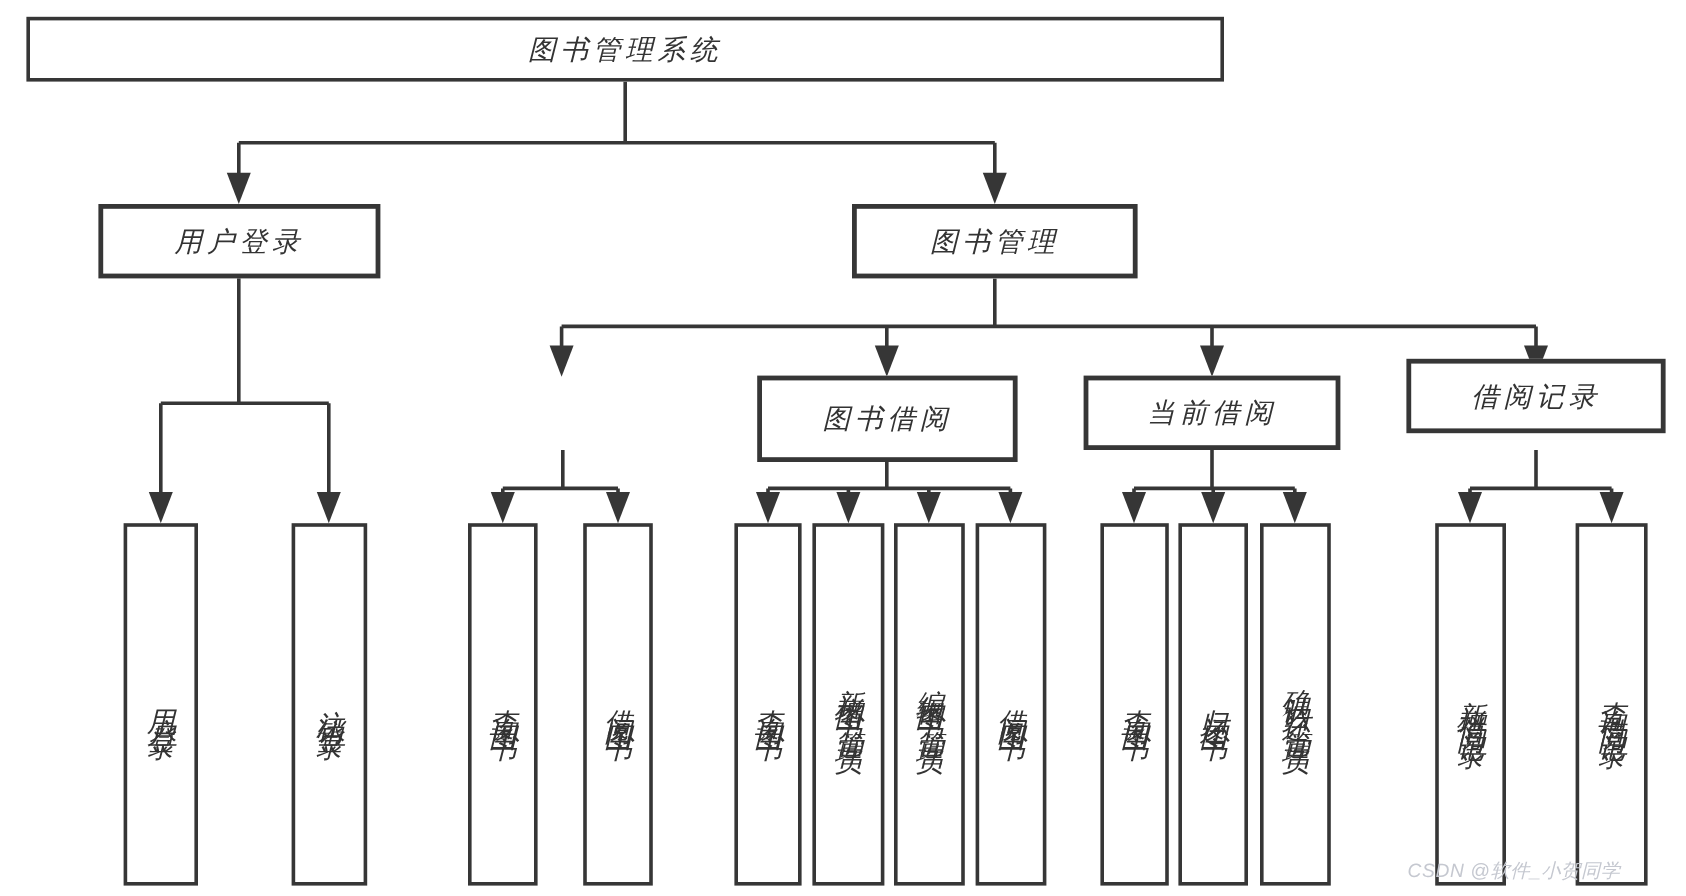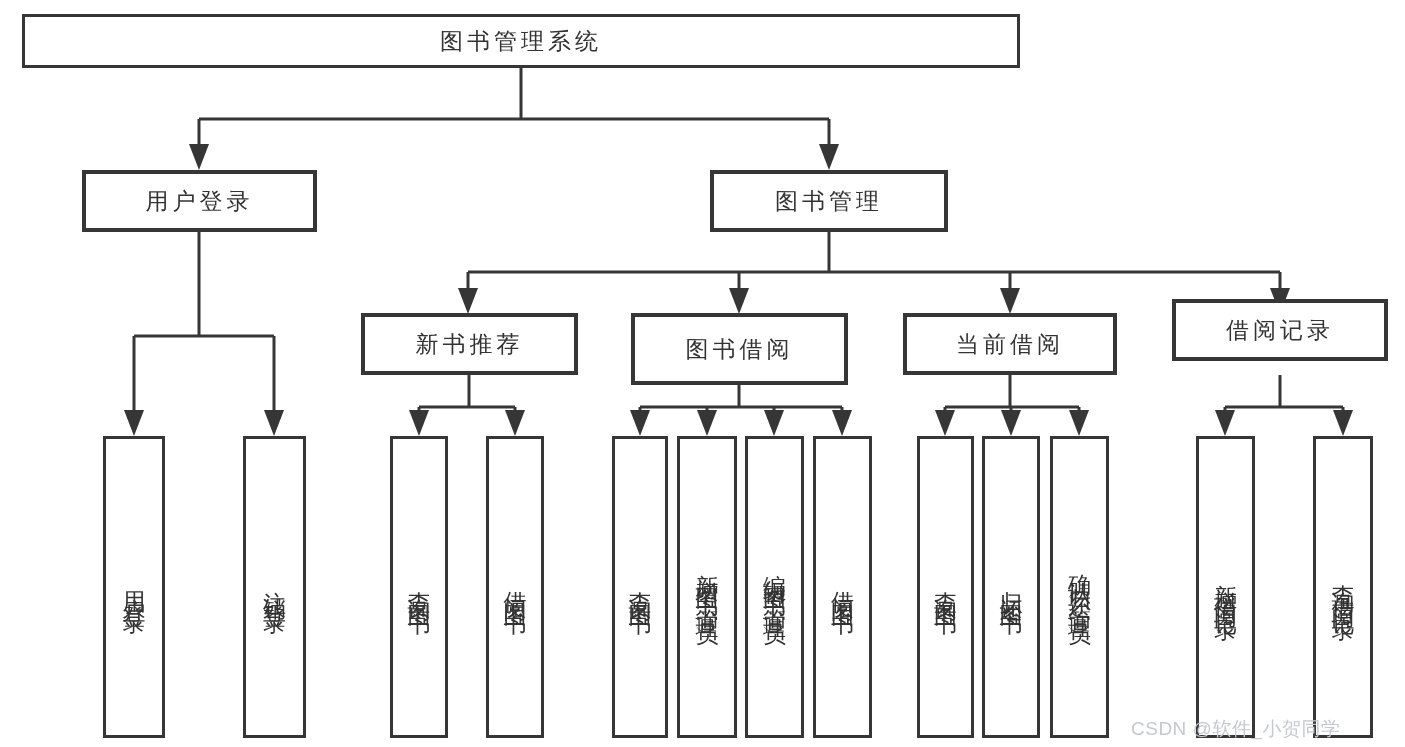--- a/index.html
+++ b/index.html
@@ -7,20 +7,21 @@
     padding: 0;
     background: #ffffff;
     font-family: "Liberation Sans", "DejaVu Sans", sans-serif;
   }
   .canvas {
     position: relative;
     width: 1405px;
     height: 747px;
     background: #ffffff;
     overflow: hidden;
+    font-style: italic;
   }
   .connectors {
     position: absolute;
     left: 0; top: 0;
     width: 1405px;
     height: 747px;
   }
   .node {
     position: absolute;
     box-sizing: border-box;
@@ -50,23 +51,23 @@
   .vtext {
     writing-mode: vertical-rl;
     text-orientation: mixed;
     font-size: 23px;
     letter-spacing: 7px;
     line-height: 1;
     color: #333333;
   }
   .watermark {
     position: absolute;
-    left: 1131px;
+    left: 1173px;
     top: 716px;
-    font-size: 19px;
+    font-size: 16px;
     letter-spacing: 0.5px;
     color: #c5c8d0;
     white-space: nowrap;
     z-index: 5;
   }
 </style>
 </head>
 <body>
 
 <div class="canvas">
@@ -107,23 +108,20 @@
     <span>图书管理系统</span>
   </div>
 
   <div class="node hbox lvl23" style="left:82px;top:170px;width:235px;height:62px">
     <span>用户登录</span>
   </div>
   <div class="node hbox lvl23" style="left:710px;top:170px;width:238px;height:62px">
     <span>图书管理</span>
   </div>
 
-  <div class="node hbox lvl23" style="left:361px;top:313px;width:217px;height:62px">
-    <span>新书推荐</span>
-  </div>
   <div class="node hbox lvl23" style="left:631px;top:313px;width:217px;height:72px">
     <span>图书借阅</span>
   </div>
   <div class="node hbox lvl23" style="left:903px;top:313px;width:214px;height:62px">
     <span>当前借阅</span>
   </div>
   <div class="node hbox lvl23" style="left:1172px;top:299px;width:216px;height:62px">
     <span>借阅记录</span>
   </div>
 

